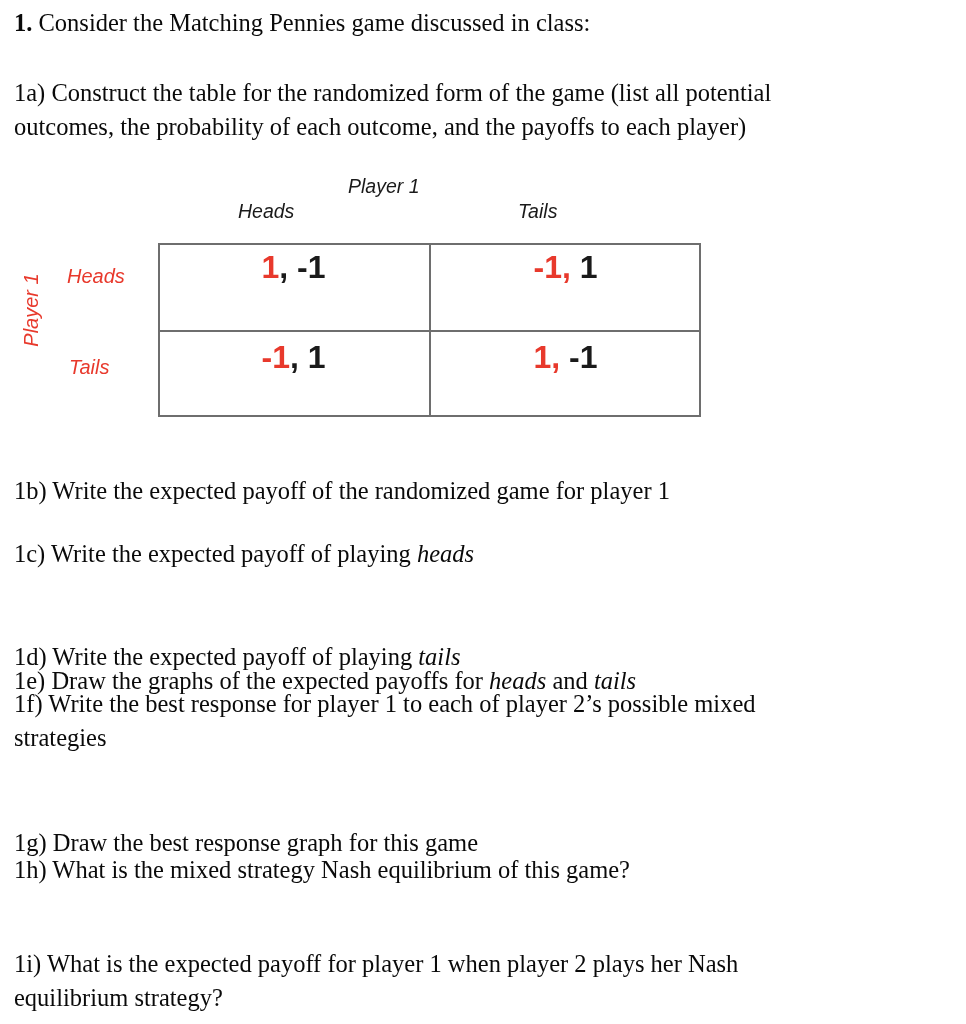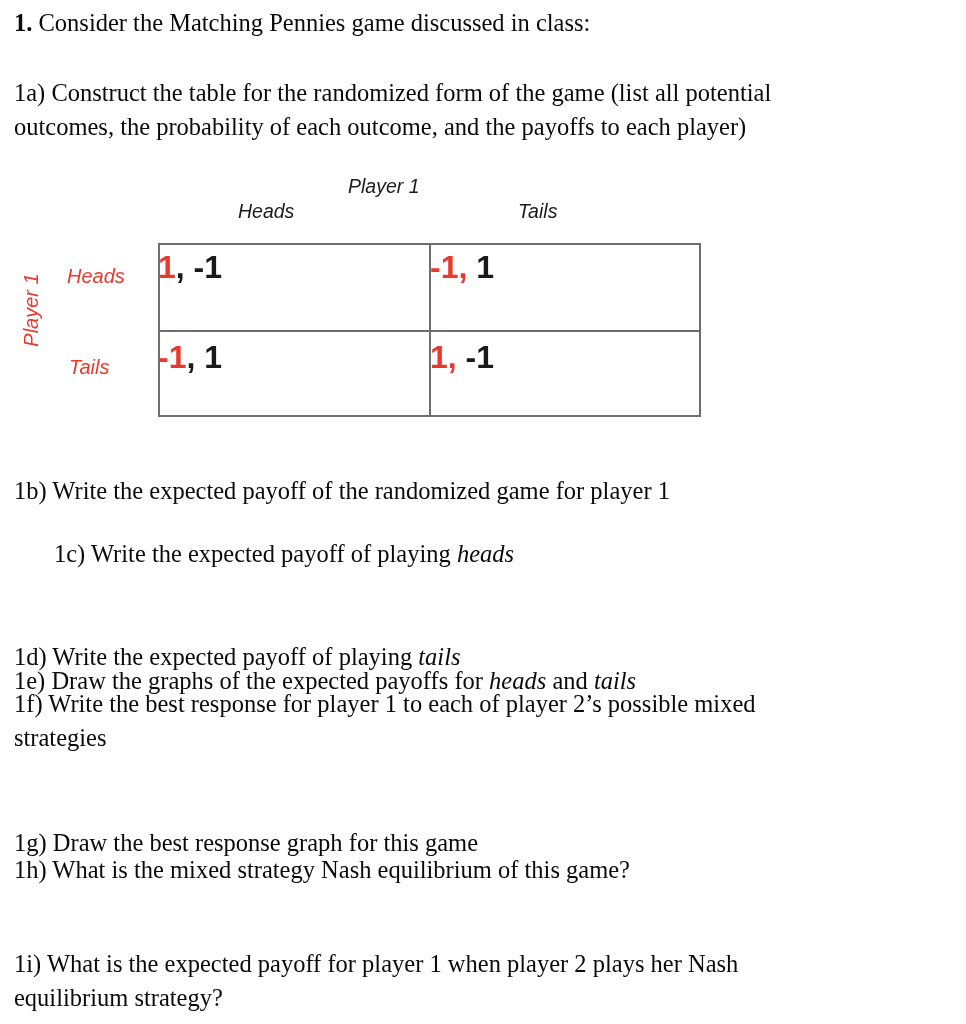--- a/index.html
+++ b/index.html
@@ -71,20 +71,21 @@
     position: absolute;
     left: 0;
     top: 85px;
     width: 100%;
     height: 2px;
     background: #6e6e6e;
   }
   .cell {
     position: absolute;
     width: 271px;
+    text-align: center;
     font-family: "Liberation Sans", sans-serif;
     font-weight: bold;
     font-size: 32px;
     line-height: 36px;
     color: #1a1a1a;
     white-space: pre;
   }
   .cell .p1 { color: #e8392c; }
   .cell.c-tl { left: 158px; top: 249px; }
   .cell.c-tr { left: 430px; top: 249px; }
@@ -115,21 +116,21 @@
     </div>
 
     <div class="cell c-tl"><span class="p1">1</span><span>, -1</span></div>
     <div class="cell c-tr"><span class="p1">-1,</span><span> 1</span></div>
     <div class="cell c-bl"><span class="p1">-1</span><span>, 1</span></div>
     <div class="cell c-br"><span class="p1">1,</span><span> -1</span></div>
   </div>
 
   <p class="para" style="top:474px;">1b) Write the expected payoff of the randomized game for player 1</p>
 
-  <p class="para" style="top:537px;margin-left:40px;"><span>1c) Write the expected payoff of playing </span><span class="it">heads</span></p>
+  <p class="para" style="top:537px;"><span>1c) Write the expected payoff of playing </span><span class="it">heads</span></p>
 
   <p class="para" style="top:600px;margin-top:40px;"><span>1d) Write the expected payoff of playing </span><span class="it">tails</span></p>
 
   <p class="para" style="top:664px;"><span>1e) Draw the graphs of the expected payoffs for </span><span class="it">heads</span><span> and </span><span class="it">tails</span></p>
 
   <p class="para" style="top:687px;"><span>1f) Write the best response for player 1 to each of player 2’s possible mixed</span><br><span>strategies</span></p>
 
   <p class="para" style="top:826px;">1g) Draw the best response graph for this game</p>
 
   <p class="para" style="top:853px;">1h) What is the mixed strategy Nash equilibrium of this game?</p>

